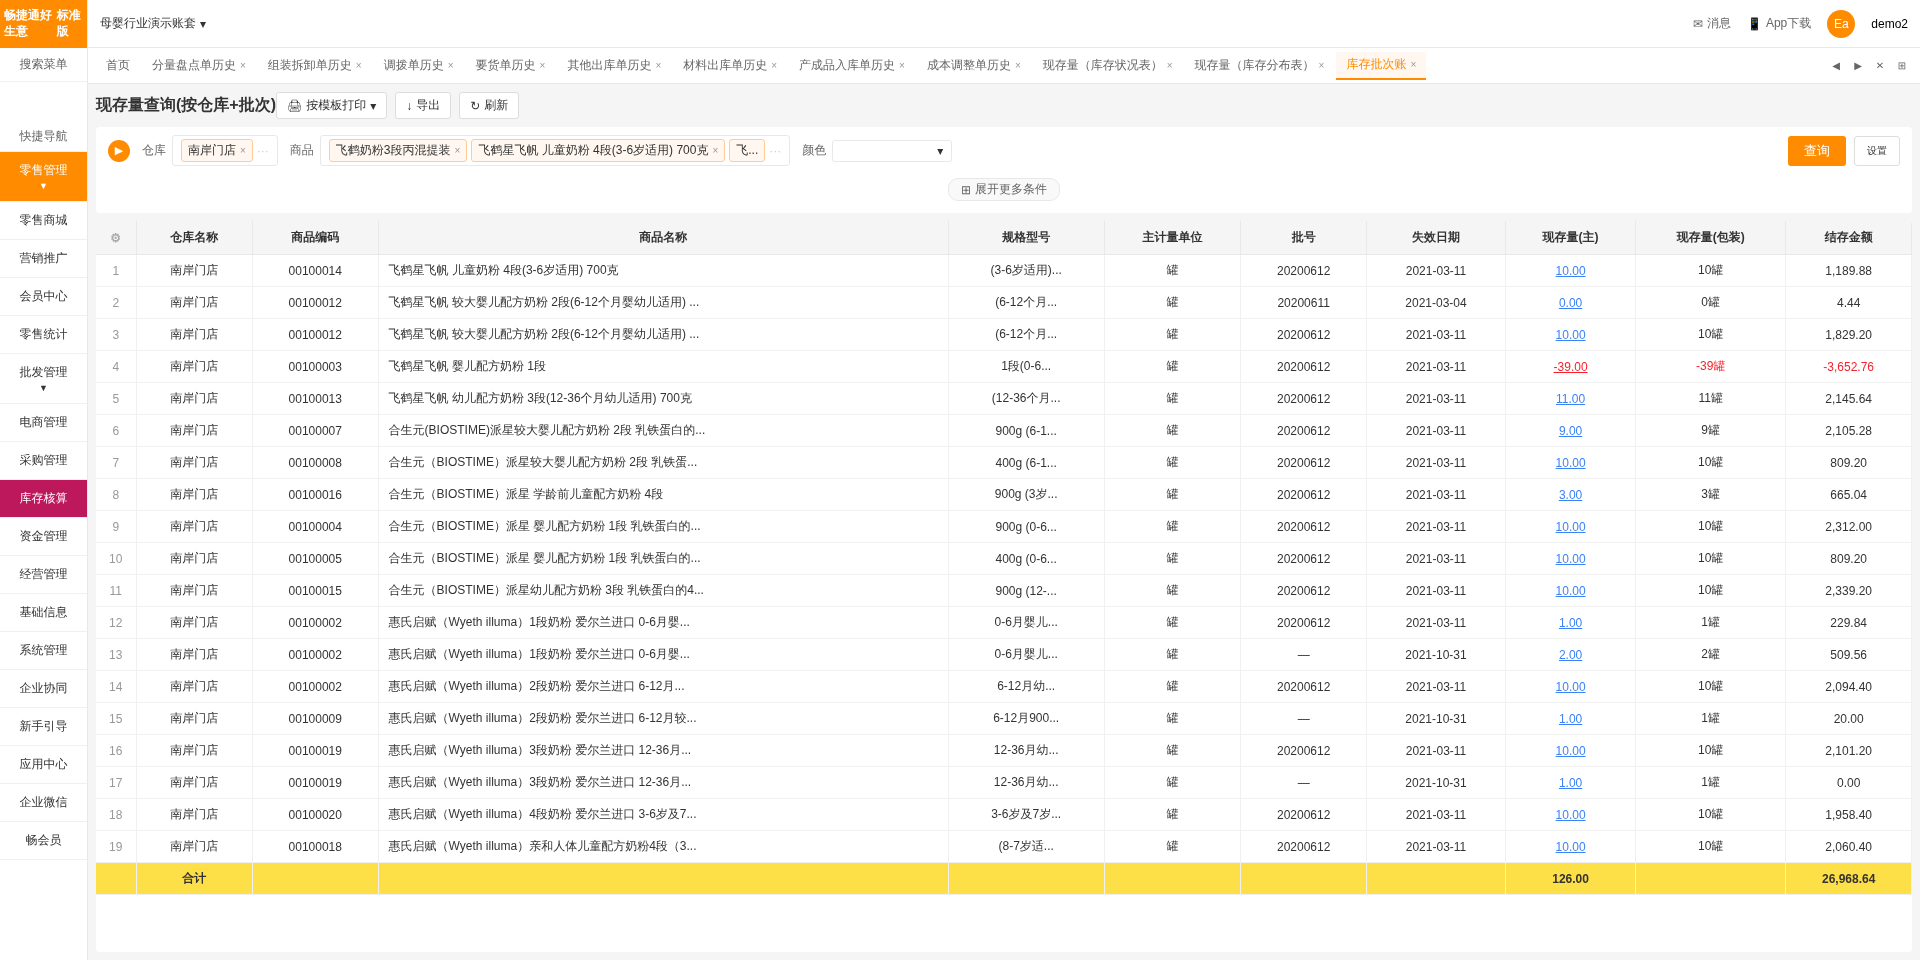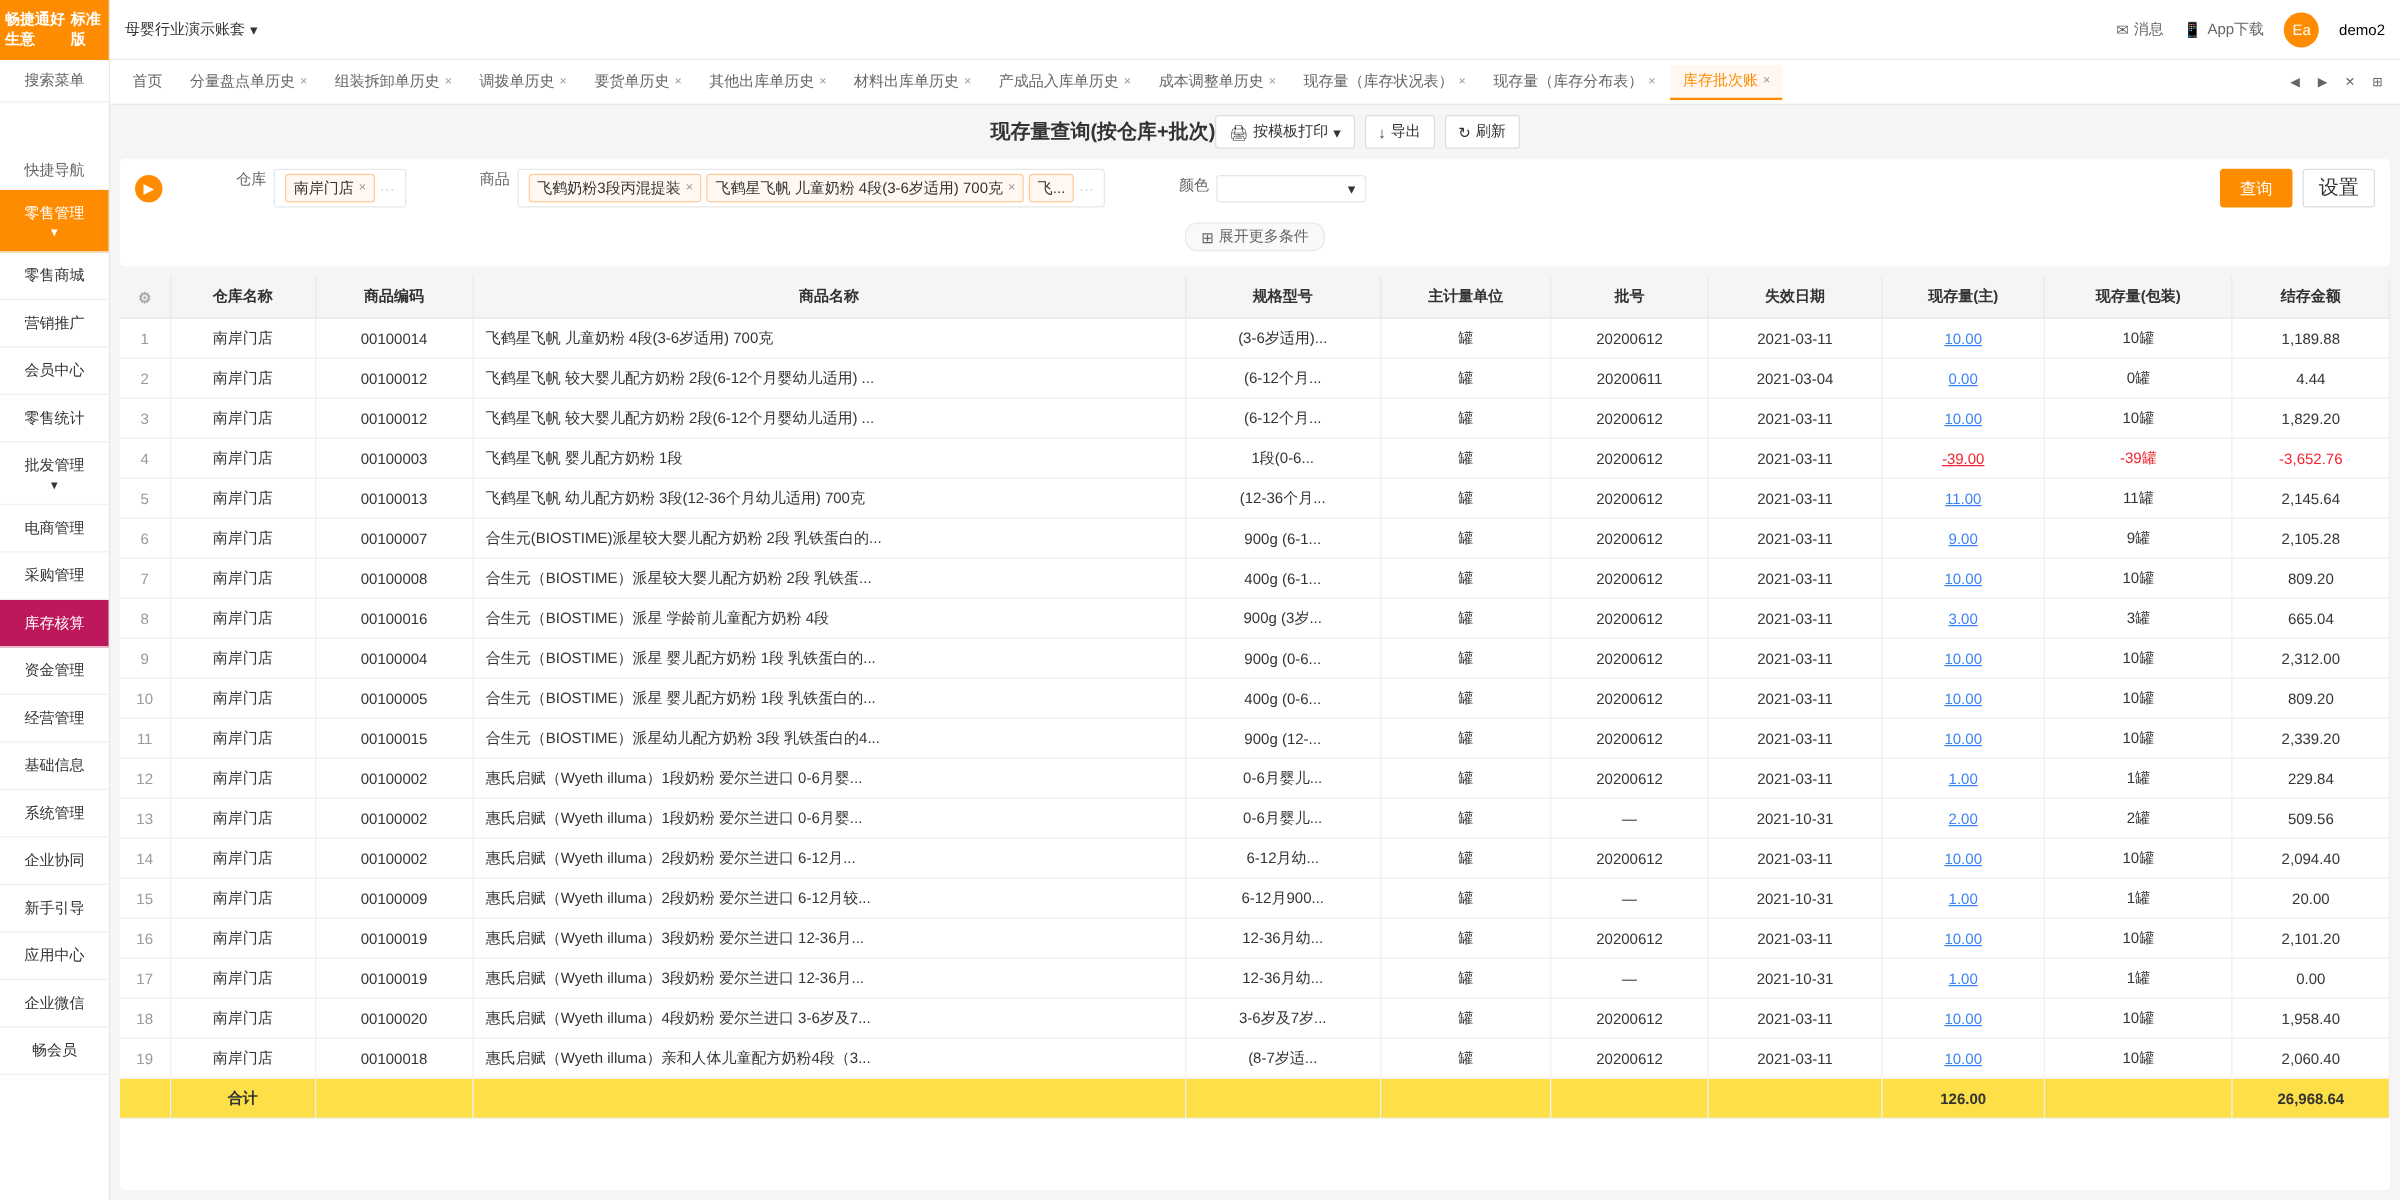--- a/index.html
+++ b/index.html
@@ -174,21 +174,21 @@
       flex-direction: column;
       overflow: hidden;
       background: #f5f5f5;
       padding: 8px;
     }
 
     
     .page-header {
       display: flex;
       align-items: center;
-      justify-content: center;
+      justify-content: flex-start;
       margin-bottom: 8px;
     }
     .page-title {
       font-size: 16px;
       font-weight: bold;
       color: #333;
     }
     .page-actions {
       display: flex;
       align-items: center;
@@ -242,23 +242,22 @@
       gap: 8px;
     }
     .filter-row {
       display: flex;
       align-items: center;
       gap: 12px;
       flex-wrap: wrap;
     }
     .filter-item {
       display: flex;
-      align-items: flex-start;
+      align-items: center;
       gap: 6px;
-      margin-left: 47px;
     }
     .filter-label {
       color: #666;
       white-space: nowrap;
       font-size: 12px;
     }
     .filter-value {
       display: flex;
       align-items: center;
       gap: 4px;
@@ -330,21 +329,21 @@
       cursor: pointer;
       font-size: 13px;
     }
     .btn-settings {
       background: #fff;
       color: #333;
       border: 1px solid #ddd;
       padding: 4px 12px;
       border-radius: 3px;
       cursor: pointer;
-      font-size: 16px;
+      font-size: 10px;
     }
 
     
     .table-container {
       background: #fff;
       border-radius: 4px;
       flex: 1;
       overflow: auto;
     }
     table {

